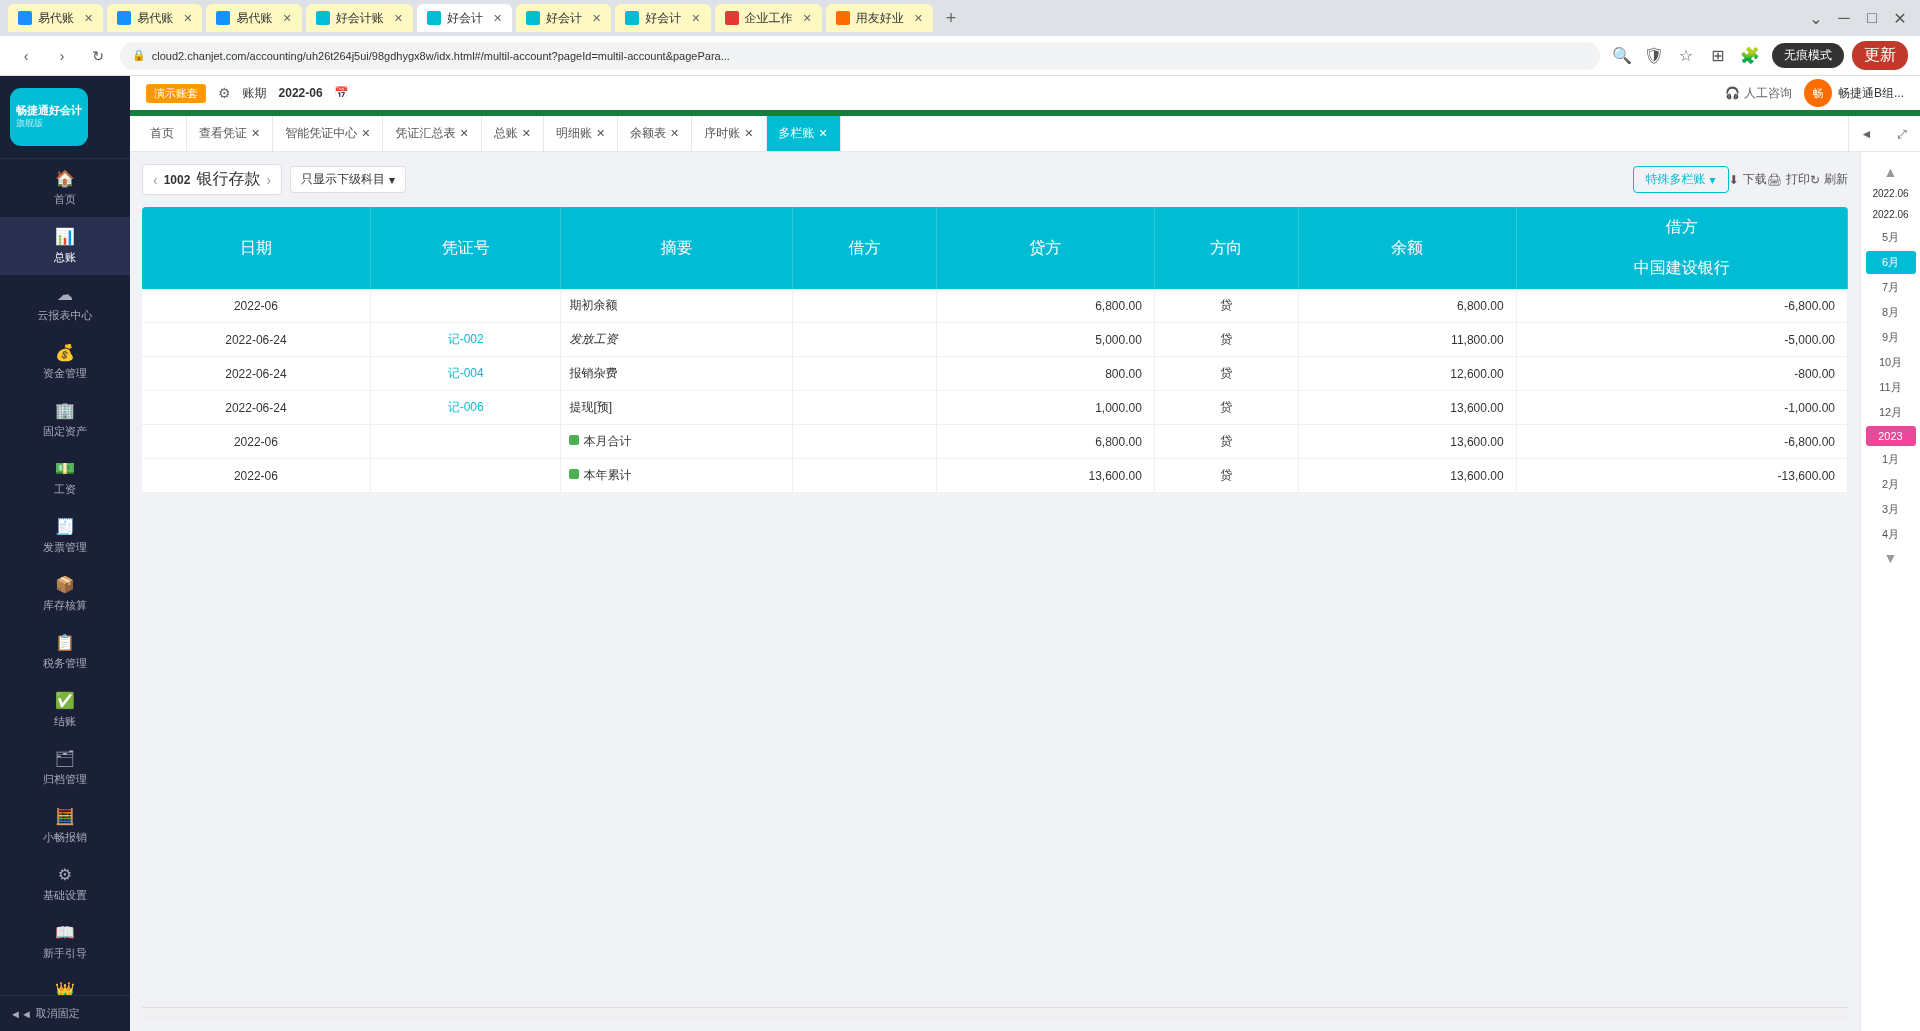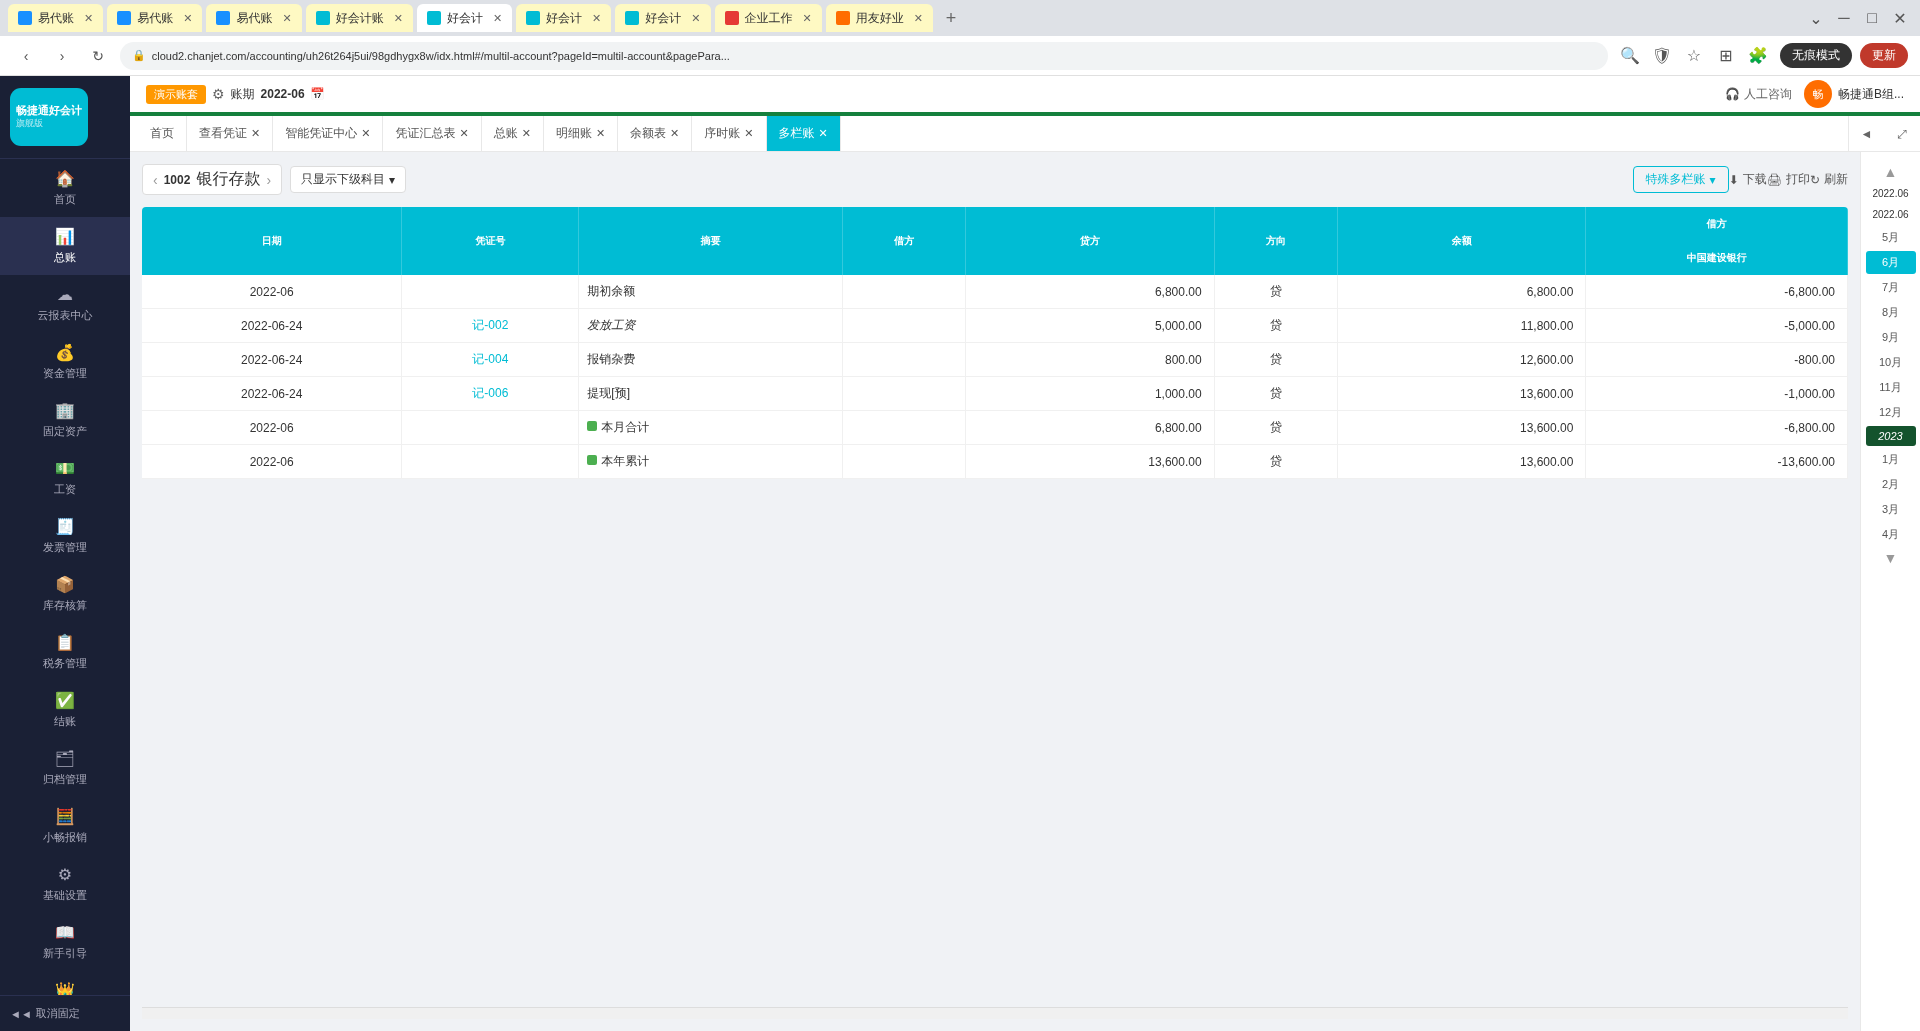--- a/index.html
+++ b/index.html
@@ -19,21 +19,21 @@
     .tab-controls { margin-left: auto; display: flex; gap: 4px; }
     .tab-controls span { width: 24px; height: 24px; display: flex; align-items: center; justify-content: center; color: #555; cursor: pointer; font-size: 16px; }
 
     
     .address-bar { background: #fff; height: 40px; display: flex; align-items: center; padding: 0 12px; gap: 8px; border-bottom: 1px solid #e0e0e0; }
     .nav-btn { width: 28px; height: 28px; display: flex; align-items: center; justify-content: center; color: #555; cursor: pointer; border-radius: 50%; font-size: 14px; }
     .address-input { flex: 1; height: 28px; background: #f1f3f4; border-radius: 14px; padding: 0 12px; font-size: 12px; color: #333; display: flex; align-items: center; overflow: hidden; text-overflow: ellipsis; white-space: nowrap; }
     .address-actions { display: flex; gap: 4px; }
     .address-actions span { width: 28px; height: 28px; display: flex; align-items: center; justify-content: center; color: #555; cursor: pointer; font-size: 16px; }
     .stealth-btn { background: #333; color: #fff; border-radius: 14px; padding: 4px 12px; font-size: 12px; cursor: pointer; }
-    .update-btn { background: #c0392b; color: #fff; border-radius: 14px; padding: 4px 12px; font-size: 12px; cursor: pointer; }
+    .update-btn { background: #c0392b; color: #fff; border-radius: 14px; padding: 4px 12px; font-size: 16px; cursor: pointer; }
 
     
     .app-layout { display: flex; height: calc(1031px - 76px); }
 
     
     .sidebar { width: 130px; background: #1a2035; color: #fff; display: flex; flex-direction: column; }
     .sidebar-logo { padding: 12px 10px; border-bottom: 1px solid #2a3050; }
     .logo-box { background: #00bcd4; border-radius: 11px; padding: 16px 6px; display: inline-flex; align-items: center; gap: 4px; }
     .logo-text { font-size: 11px; color: #fff; font-weight: bold; line-height: 1.2; }
     .logo-sub { font-size: 9px; color: rgba(255,255,255,0.7); }
@@ -42,21 +42,21 @@
     .sidebar-item { display: flex; flex-direction: column; align-items: center; padding: 10px 0; cursor: pointer; color: #aab; font-size: 11px; gap: 4px; }
     .sidebar-item.active { background: #2a3050; color: #fff; }
     .sidebar-item .icon { font-size: 16px; }
     .sidebar-bottom { padding: 10px; border-top: 1px solid #2a3050; }
     .unpin-btn { display: flex; align-items: center; gap: 4px; color: #aab; font-size: 11px; cursor: pointer; }
 
     
     .main-content { flex: 1; display: flex; flex-direction: column; background: #f0f2f5; overflow: hidden; }
 
     
-    .top-bar { background: #fff; height: 40px; display: flex; align-items: center; padding: 0 16px; gap: 6px; border-bottom: 4px solid #15803d; }
+    .top-bar { background: #fff; height: 40px; display: flex; align-items: center; padding: 0 16px; gap: 12px; border-bottom: 6px solid #15803d; }
     .demo-badge { background: #ff9800; color: #fff; border-radius: 3px; padding: 2px 8px; font-size: 11px; cursor: pointer; }
     .settings-icon { color: #666; cursor: pointer; font-size: 14px; }
     .period-label { color: #333; font-size: 12px; }
     .period-value { color: #333; font-size: 12px; font-weight: bold; }
     .calendar-icon { color: #666; cursor: pointer; }
     .top-bar-right { margin-left: auto; display: flex; align-items: center; gap: 12px; }
     .consult-btn { display: flex; align-items: center; gap: 4px; color: #666; font-size: 12px; cursor: pointer; }
     .user-info { display: flex; align-items: center; gap: 6px; }
     .avatar { width: 28px; height: 28px; border-radius: 50%; background: #ff6d00; display: flex; align-items: center; justify-content: center; color: #fff; font-size: 11px; }
     .username { font-size: 12px; color: #333; }
@@ -82,34 +82,34 @@
     .nav-arrow { color: #999; cursor: pointer; font-size: 14px; }
     .filter-btn { display: flex; align-items: center; gap: 4px; border: 1px solid #ddd; border-radius: 4px; padding: 4px 10px; background: #fff; cursor: pointer; font-size: 12px; color: #333; }
     .toolbar-right { margin-left: auto; display: flex; align-items: center; gap: 0; }
     .special-multi-btn { border: 1px solid #00bcd4; color: #00bcd4; border-radius: 4px; padding: 4px 12px; cursor: pointer; font-size: 12px; display: flex; align-items: center; gap: 4px; }
     .download-btn, .print-btn, .refresh-btn { color: #555; font-size: 12px; cursor: pointer; display: flex; align-items: center; gap: 4px; }
 
     
     .ledger-table { flex: 1; overflow: hidden; border-radius: 4px; overflow: auto; }
     table { width: 100%; border-collapse: collapse; }
     thead tr { background: #00bcd4; color: #fff; }
-    thead th { padding: 10px 8px; font-size: 10px; font-weight: bold; text-align: center; border-right: 1px solid rgba(255,255,255,0.2); white-space: nowrap; }
+    thead th { padding: 10px 8px; font-size: 16px; font-weight: normal; text-align: center; border-right: 1px solid rgba(255,255,255,0.2); white-space: nowrap; }
     thead th.sub-header { background: #00bcd4; }
     tbody tr { background: #fff; border-bottom: 1px solid #f0f0f0; }
     tbody td { padding: 8px 8px; font-size: 12px; color: #333; text-align: center; border-right: 1px solid #f0f0f0; }
     tbody td.amount { text-align: right; padding-right: 12px; }
     tbody td.link { color: #00bcd4; cursor: pointer; }
     .green-dot { display: inline-block; width: 10px; height: 10px; background: #4caf50; border-radius: 2px; margin-right: 4px; }
 
     
     .right-panel { width: 60px; background: #fff; border-left: 1px solid #e8e8e8; display: flex; flex-direction: column; align-items: center; padding: 8px 0; }
     .right-panel .year-label { font-size: 10px; color: #333; padding: 4px 0; }
     .month-item { width: 50px; text-align: center; padding: 4px 0; font-size: 11px; color: #555; cursor: pointer; }
     .month-item.active { background: #00bcd4; color: #fff; border-radius: 3px; }
-    .month-item.year-2023 { background: #14532d; color: #fff; border-radius: 3px; font-style: italic; }
+    .month-item.year-2023 { background: #ec4899; color: #fff; border-radius: 3px; }
     .scroll-up, .scroll-down { color: #999; cursor: pointer; font-size: 14px; padding: 4px; }
     .right-panel-top { display: flex; flex-direction: column; align-items: center; gap: 2px; width: 100%; padding: 0 4px; }
 
     
     .scroll-bar-area { height: 12px; background: #f0f0f0; border-top: 1px solid #ddd; display: flex; align-items: center; padding: 0 4px; }
 
     .table-wrapper { overflow-x: auto; overflow-y: auto; }
   </style>
 </head>
 <body>

